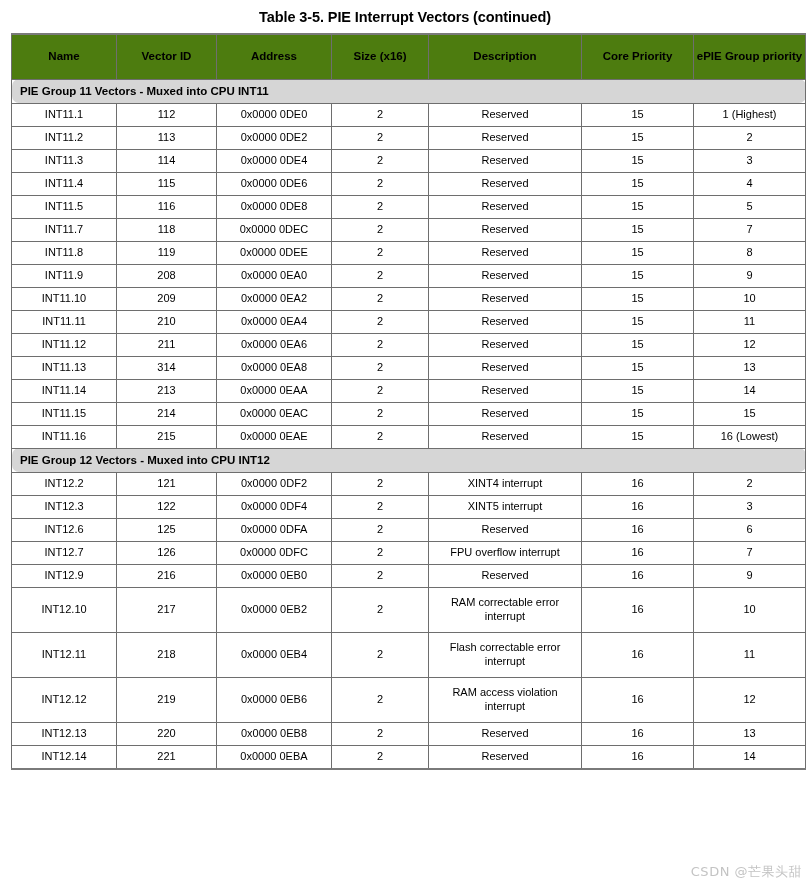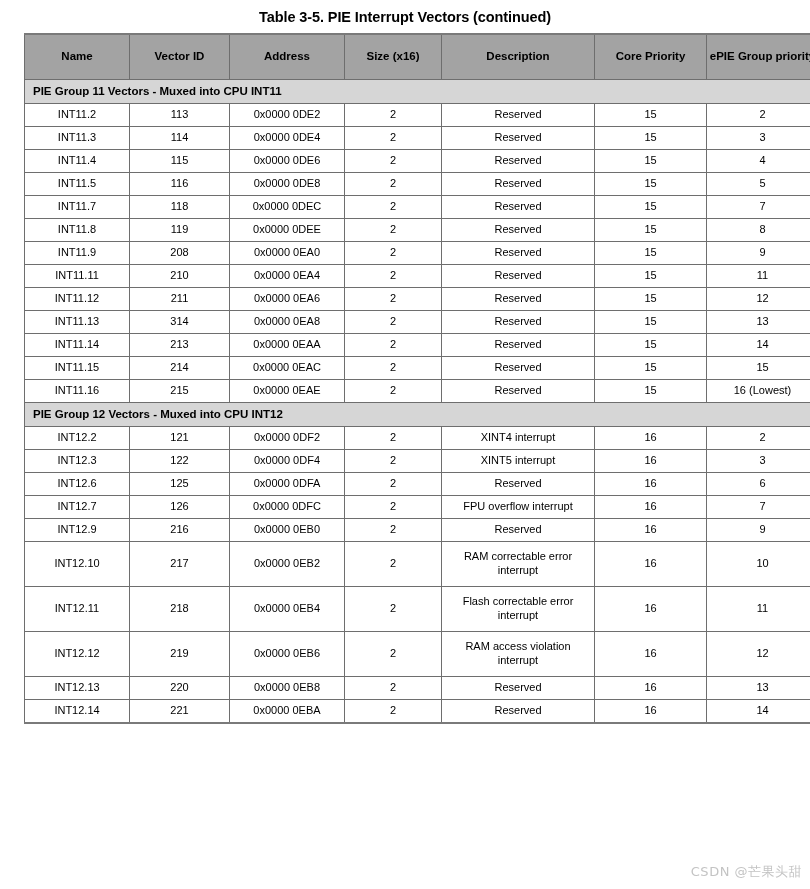--- a/index.html
+++ b/index.html
@@ -14,21 +14,21 @@
     color: #000000;
     overflow: hidden;
     position: relative;
   }
 
   .page {
     position: relative;
     width: 810px;
     height: 889px;
     box-sizing: border-box;
-    padding: 0 24px;
+    padding: 0 11px;
   }
 
   .table-title {
     text-align: center;
     font-size: 14.5px;
     font-weight: bold;
     line-height: 1;
     padding-top: 10px;
     padding-bottom: 8px;
     letter-spacing: -0.1px;
@@ -59,34 +59,35 @@
     border: 1px solid #6e6e6e;
     text-align: center;
     vertical-align: middle;
     padding: 3px 2px;
     line-height: 1.22;
     font-size: 11px;
     color: #000;
   }
 
   table.vectors thead th {
-    background: #a3a3a3;
+    background: #4d7c0f;
     font-weight: bold;
     font-size: 11.5px;
     height: 36px;
     padding: 4px 2px;
   }
 
   tr.group-row td {
     background: #d6d6d6;
     text-align: left;
     font-weight: bold;
     font-size: 11.5px;
     padding: 3px 6px 3px 8px;
     height: 17px;
+    border-radius: 7px;
   }
 
   tr.data-row td {
     height: 16px;
     background: #ffffff;
   }
 
   tr.data-row td.cell-name,
   tr.data-row td.cell-vector,
   tr.data-row td.cell-address,
@@ -137,20 +138,29 @@
         <th>Description</th>
         <th>Core Priority</th>
         <th>ePIE Group priority</th>
       </tr>
     </thead>
     <tbody id="vectors-body">
         <tr class="group-row">
           <td colspan="7">PIE Group 11 Vectors - Muxed into CPU INT11</td>
         </tr>
         <tr class="data-row">
+          <td class="cell-name">INT11.1</td>
+          <td class="cell-vector">112</td>
+          <td class="cell-address">0x0000 0DE0</td>
+          <td class="cell-size">2</td>
+          <td class="cell-desc">Reserved</td>
+          <td class="cell-core">15</td>
+          <td class="cell-epie">1 (Highest)</td>
+        </tr>
+        <tr class="data-row">
           <td class="cell-name">INT11.2</td>
           <td class="cell-vector">113</td>
           <td class="cell-address">0x0000 0DE2</td>
           <td class="cell-size">2</td>
           <td class="cell-desc">Reserved</td>
           <td class="cell-core">15</td>
           <td class="cell-epie">2</td>
         </tr>
         <tr class="data-row">
           <td class="cell-name">INT11.3</td>
@@ -198,20 +208,29 @@
           <td class="cell-epie">8</td>
         </tr>
         <tr class="data-row">
           <td class="cell-name">INT11.9</td>
           <td class="cell-vector">208</td>
           <td class="cell-address">0x0000 0EA0</td>
           <td class="cell-size">2</td>
           <td class="cell-desc">Reserved</td>
           <td class="cell-core">15</td>
           <td class="cell-epie">9</td>
+        </tr>
+        <tr class="data-row">
+          <td class="cell-name">INT11.10</td>
+          <td class="cell-vector">209</td>
+          <td class="cell-address">0x0000 0EA2</td>
+          <td class="cell-size">2</td>
+          <td class="cell-desc">Reserved</td>
+          <td class="cell-core">15</td>
+          <td class="cell-epie">10</td>
         </tr>
         <tr class="data-row">
           <td class="cell-name">INT11.11</td>
           <td class="cell-vector">210</td>
           <td class="cell-address">0x0000 0EA4</td>
           <td class="cell-size">2</td>
           <td class="cell-desc">Reserved</td>
           <td class="cell-core">15</td>
           <td class="cell-epie">11</td>
         </tr>

